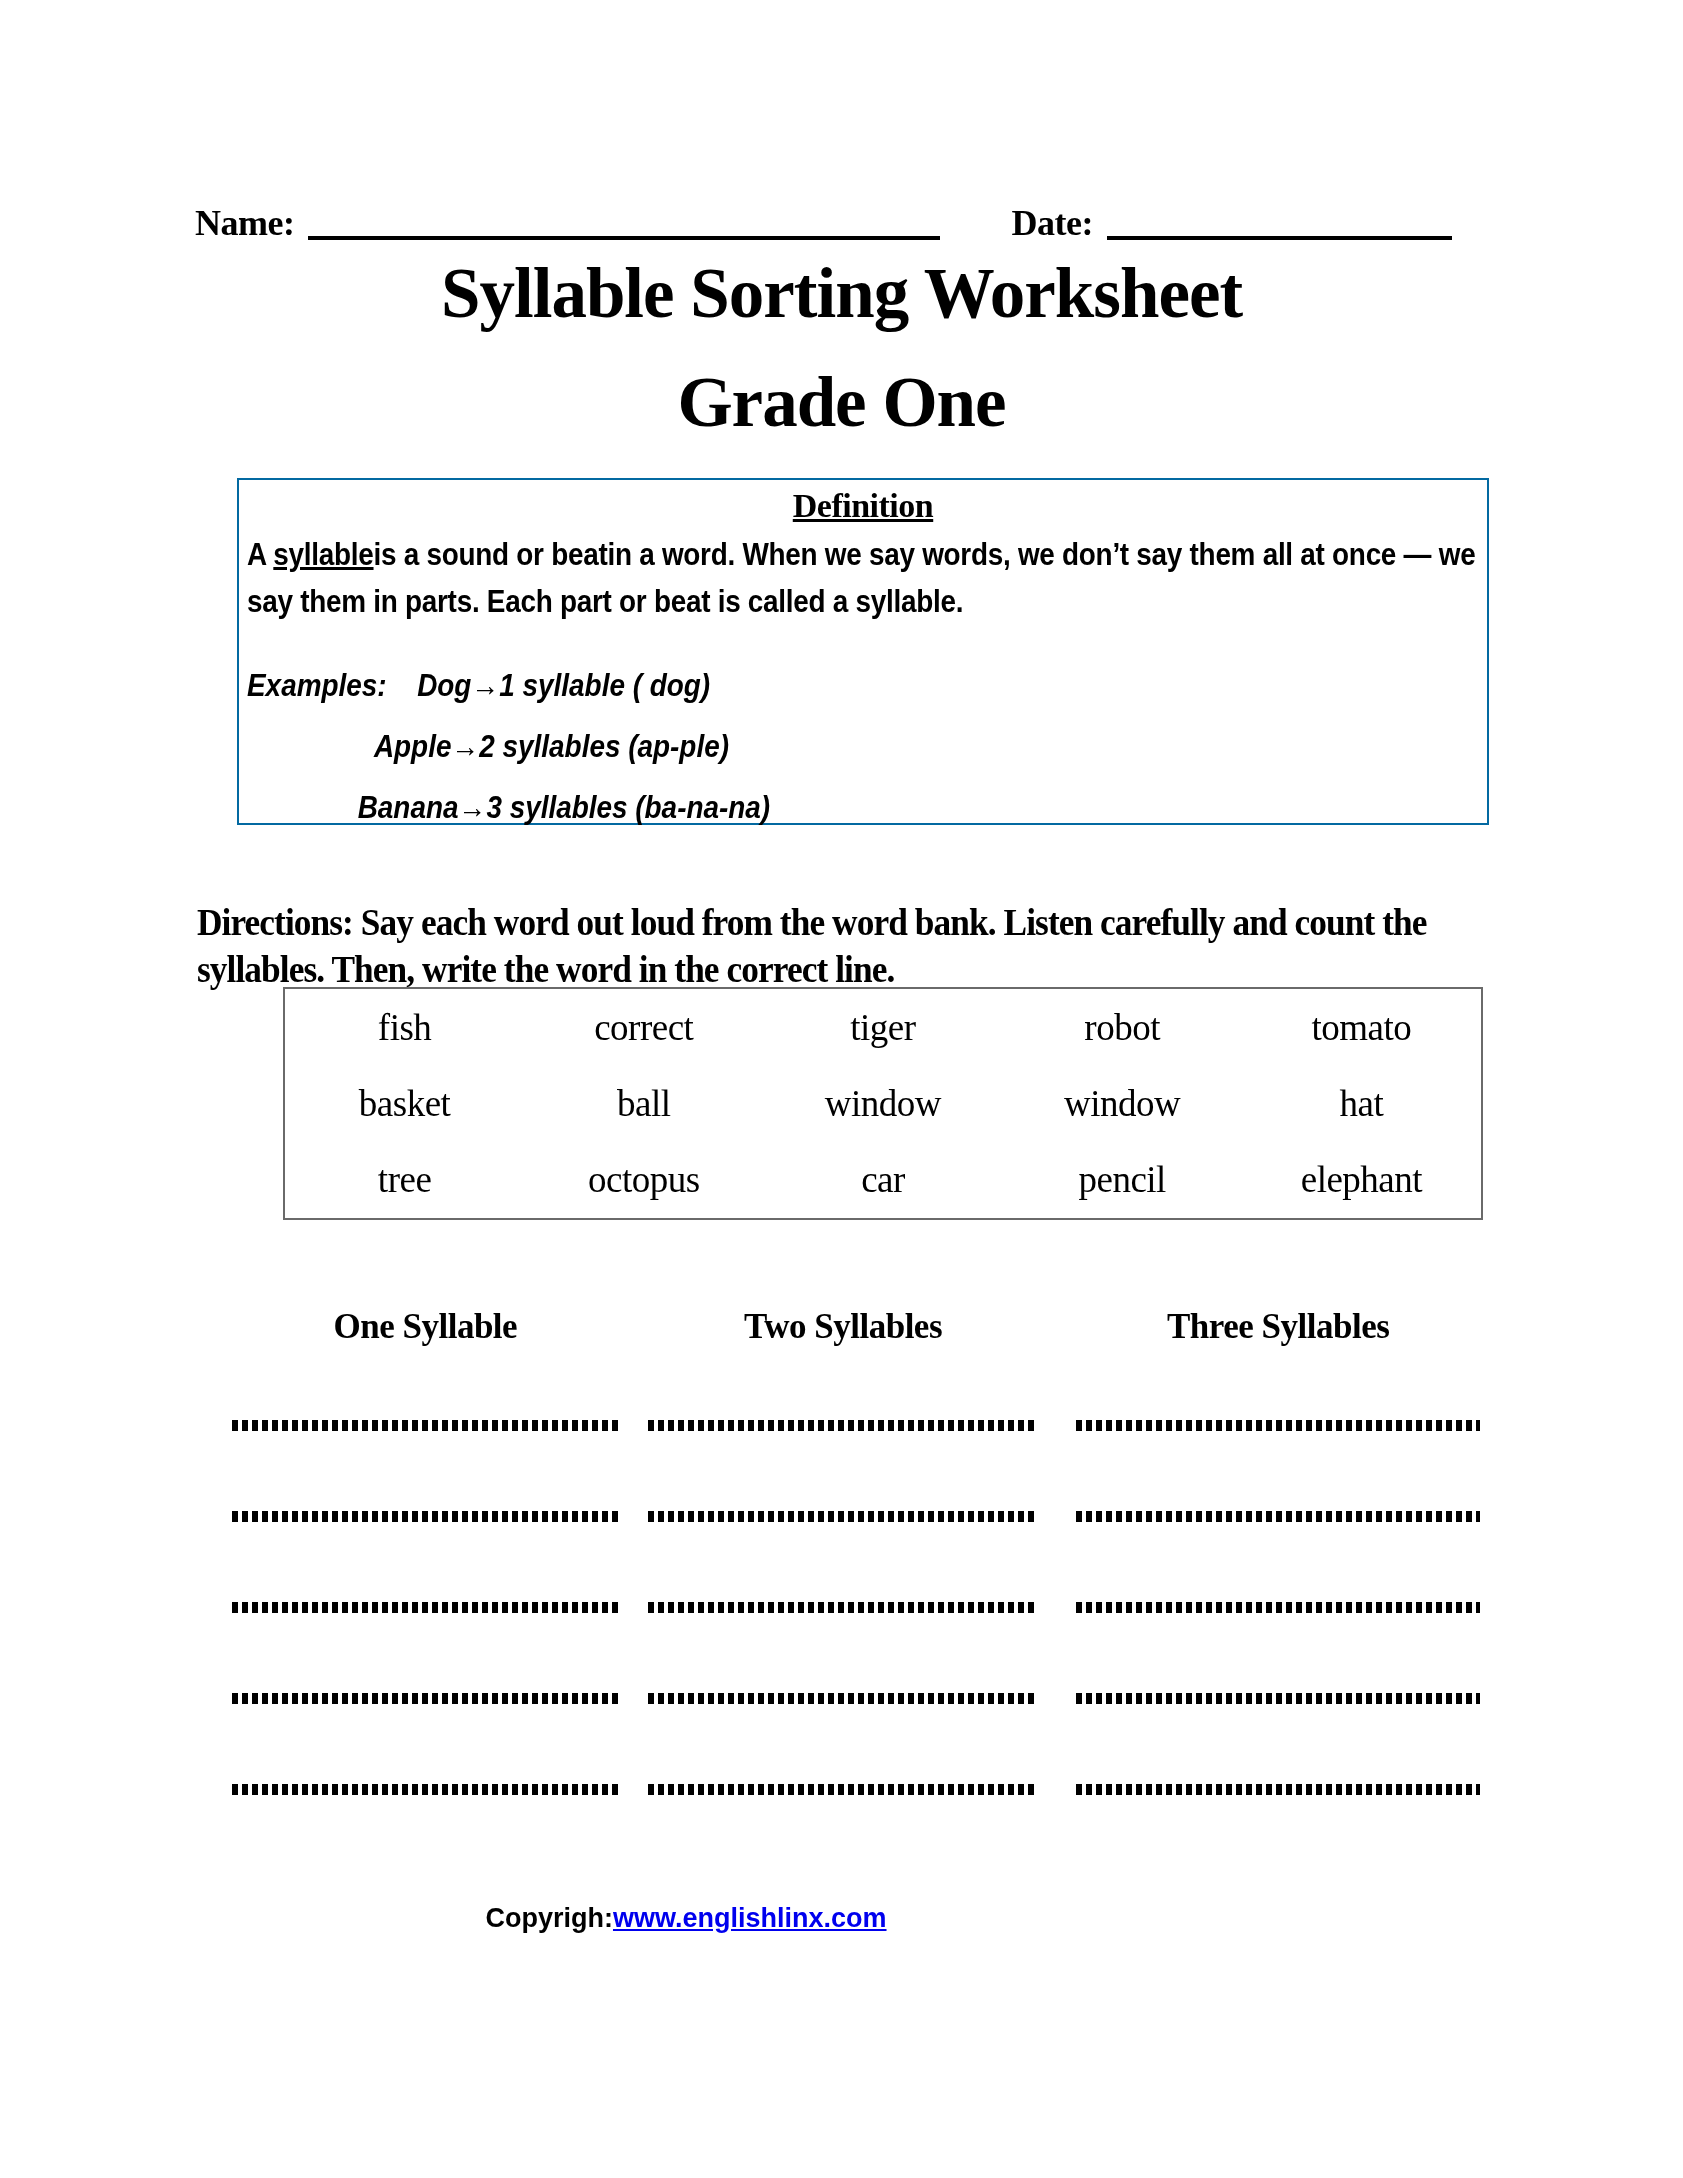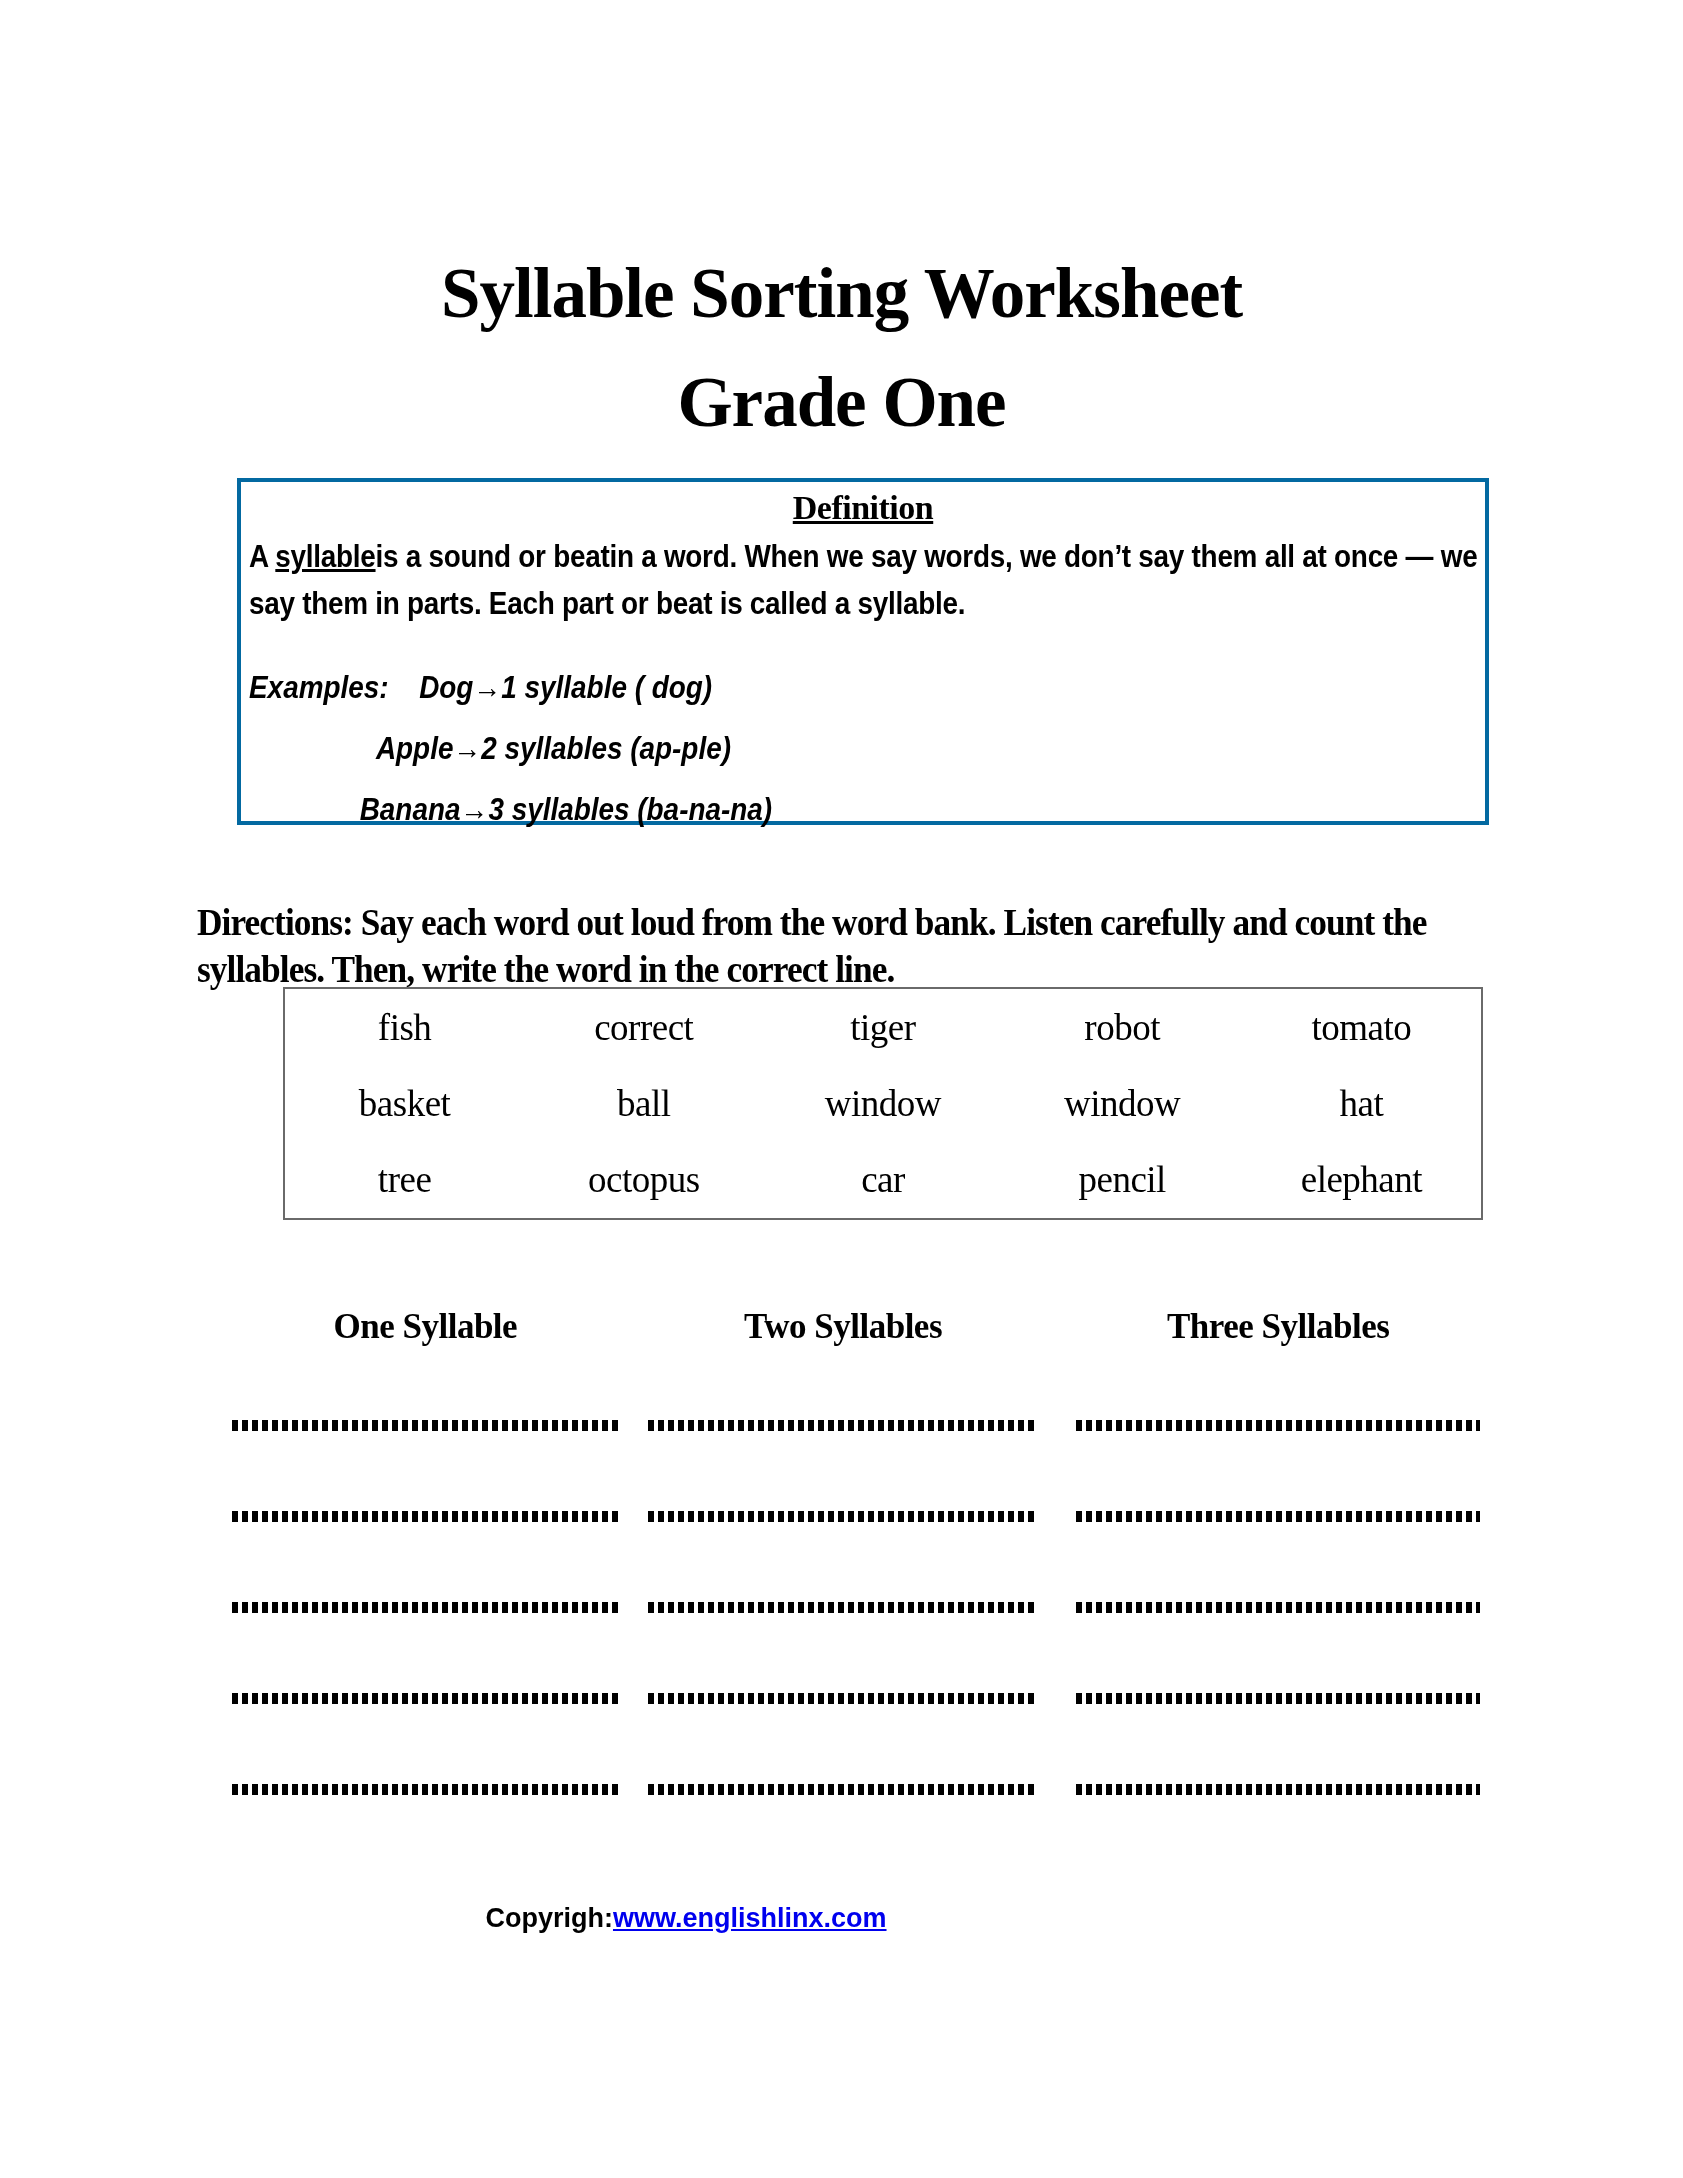--- a/index.html
+++ b/index.html
@@ -32,21 +32,21 @@
     position: absolute; left: 0; width: 1683px; text-align: center;
     font-weight: bold; font-size: 71px; letter-spacing: -1px; margin: 0;
     line-height: 61px;
   }
   .title { top: 263px; }
   .subtitle { top: 372px; }
 
   
   .defbox {
     position: absolute; left: 237px; top: 478px; width: 1252px; height: 347px;
-    border: 4px solid #0369a1; background: #fff; padding: 6px 8px 0 8px;
+    border: 2px solid #0369a1; background: #fff; padding: 6px 8px 0 8px;
   }
   .defhead {
     text-align: center; font-weight: bold; font-size: 34px;
     text-decoration: underline; letter-spacing: -0.5px; line-height: 40px;
   }
   .defpara {
     margin: 5px 0 0 0; width: 1386px;
     transform: scaleX(0.9); transform-origin: left top;
     font-family: "Liberation Sans", sans-serif; font-weight: bold;
     font-size: 31px; line-height: 47px; letter-spacing: -0.3px;
@@ -105,20 +105,26 @@
     position: absolute; left: 0; top: 1903px; width: 1372px; text-align: center;
     font-family: "Liberation Sans", sans-serif; font-weight: bold; font-size: 27px;
   }
   .footer a { text-decoration: underline; cursor: pointer; }
 </style>
 </head>
 <body>
 
 <div class="page">
 
+  <div class="header-row">
+    <span class="hdr-label">Name:</span>
+    <span class="uline name-line"></span>
+    <span class="hdr-label date-label">Date:</span>
+    <span class="uline date-line"></span>
+  </div>
 
   <h1 class="title">Syllable Sorting Worksheet</h1>
   <h2 class="subtitle">Grade One</h2>
 
   <div class="defbox">
     <div class="defhead">Definition</div>
     <p class="defpara"><span>A </span><span class="u-word">syllable</span><span>is a sound or beatin a word. When we say words, we don’t say them all at once — we say them in parts. Each part or beat is called a syllable.</span></p>
     <div class="examples">
       <div class="exline ex1">
         <span class="exlabel">Examples:</span>

